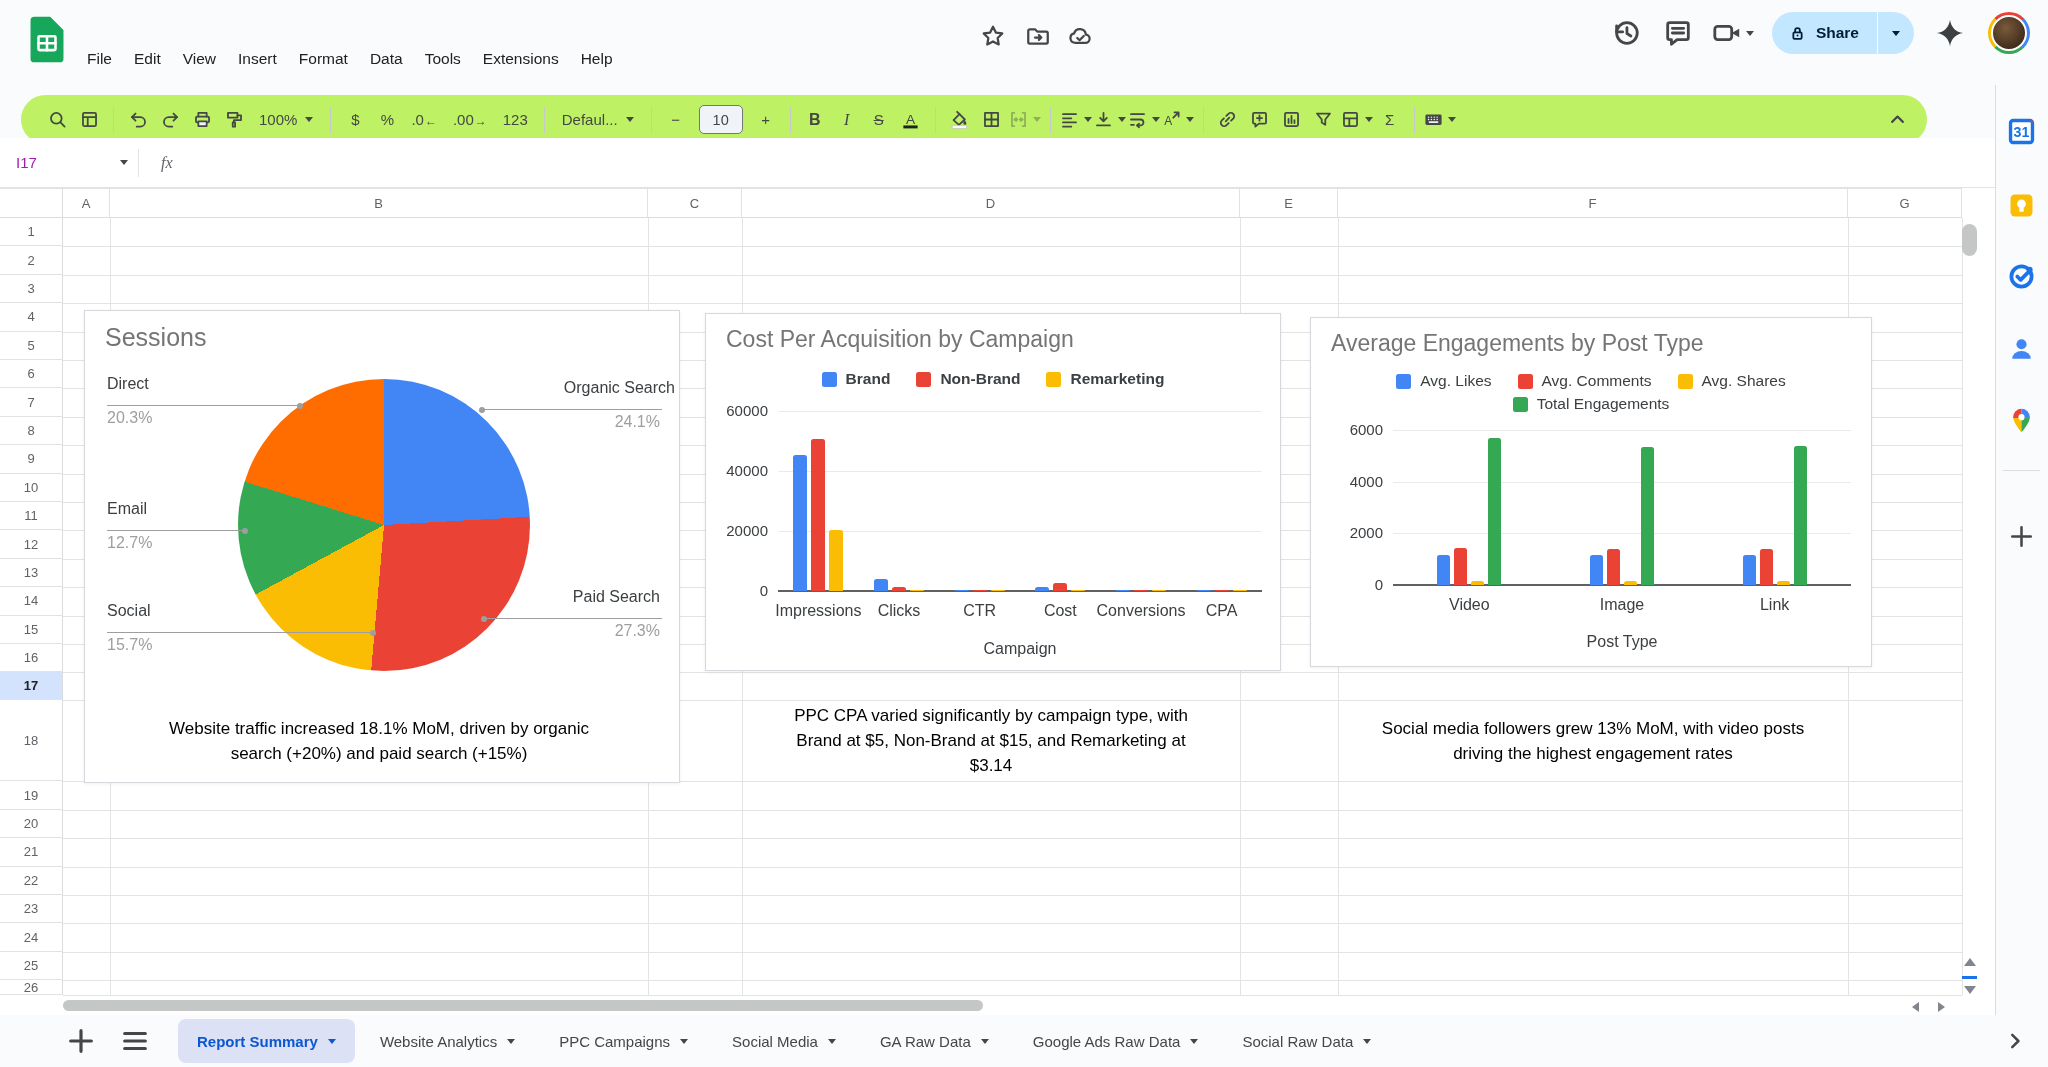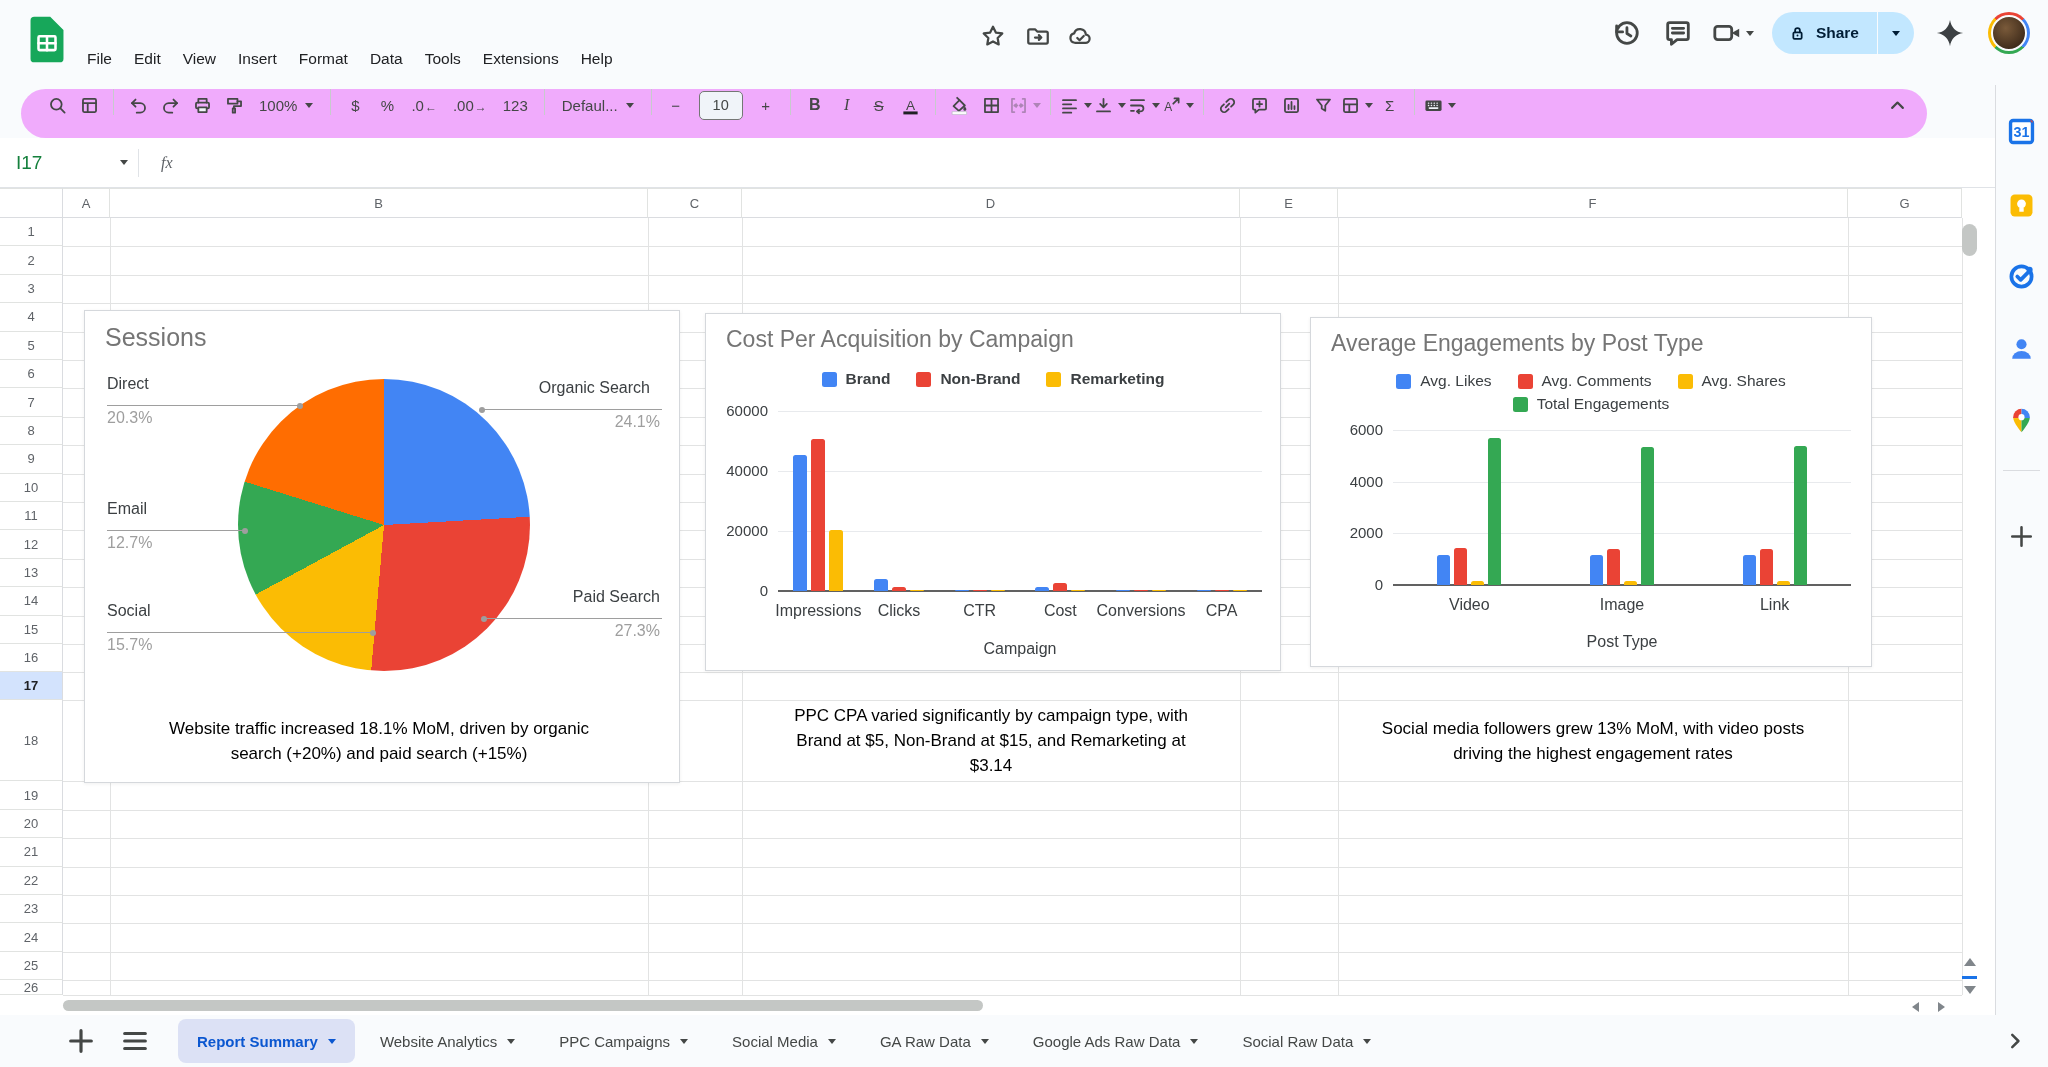--- a/index.html
+++ b/index.html
@@ -21,40 +21,40 @@
   #share-main { display:flex; align-items:center; padding:0 18px 0 16px; height:100%; }
   #share-label { font-size:15.5px; font-weight:600; color:#001d35; margin-left:9px; }
   #share-divider { width:1px; height:42px; background:#f9fbfd; }
   #share-caret { padding:0 14px; height:100%; display:flex; align-items:center; }
   #share-caret .caret { border-top-color:#001d35; }
   #avatar { width:42px; height:42px; border-radius:50%; margin-left:12px;
     background:conic-gradient(from 315deg, #ea4335 0 90deg, #4285f4 90deg 180deg, #34a853 180deg 270deg, #fbbc04 270deg 360deg); position:relative; }
   #avatar::after { content:""; position:absolute; inset:3px; border-radius:50%; background:radial-gradient(circle at 40% 35%, #7a5a3a, #2b1c10); border:2px solid #f9fbfd; }
 
   
-  #toolbar { left:21px; top:89px; width:1906px; height:49px; background:#f0abfc; border-radius:25px; display:flex; align-items:flex-start; padding:0 14px 0 20px; }
+  #toolbar { left:21px; top:95px; width:1906px; height:49px; background:#bef264; border-radius:25px; display:flex; align-items:center; padding:0 14px 0 20px; }
   .t-item { display:flex; align-items:center; justify-content:center; height:32px; min-width:30px; border-radius:6px; color:#444746; cursor:pointer; margin:0 1px; }
   .t-item .ic { width:19px; height:19px; display:block; }
   .t-div { width:1px; height:26px; background:#c7cacd; margin:0 8px; }
   .t-text { font-size:15px; font-weight:500; padding:0 7px; white-space:nowrap; }
   .t-text.b { font-weight:700; font-size:16px; }
   .t-text.i { font-style:italic; font-size:16px; font-family:"Liberation Serif", serif; }
   .t-text.s { text-decoration:line-through; font-size:15px; }
   .t-dd { padding:0 8px; font-size:15px; font-weight:500; }
   .t-dd .lbl { margin-right:8px; white-space:nowrap; }
   .t-box { width:44px; height:29px; border:1.5px solid #747775; border-radius:5px; background:#f0f4f9; font-size:14.5px; font-weight:500; color:#444746; display:flex; align-items:center; justify-content:center; margin:0 6px; }
   .t-item.dis { opacity:.38; }
   .t-caret { margin-left:5px; }
   #collapse-btn { margin-left:auto; }
   .dec .sub { font-size:12px; margin-left:1px; }
 
   
   #formulabar { left:0; top:138px; width:1995px; height:50px; background:#fff; border-bottom:1px solid #e0e3e7; display:flex; align-items:center; }
   #namebox { width:128px; display:flex; align-items:center; padding-left:16px; }
-  #cell-ref { font-size:19px; color:#15803d; flex:1; }
+  #cell-ref { font-size:15px; color:#a21caf; flex:1; }
   #fbar-div { width:1px; height:28px; background:#e0e3e7; margin:0 10px; }
   #fx { font-family:"Liberation Serif", serif; font-style:italic; font-size:16px; color:#5f6368; margin-left:12px; }
 
   
   #grid-bg { left:0; top:188px; width:1995px; height:827px; background:#fff; }
   .colhead { top:188px; height:30px; background:#fff; border-right:1px solid #e1e3e1; border-bottom:1px solid #dadce0; border-top:1px solid #e1e3e1; display:flex; align-items:center; justify-content:center; font-size:13px; color:#5f6368; }
   #corner { left:0; top:188px; width:63px; height:30px; background:#fff; border-right:1px solid #dadce0; border-bottom:1px solid #dadce0; border-top:1px solid #e1e3e1; }
   .rowhead { left:0; width:63px; background:#fff; border-right:1px solid #dadce0; border-bottom:1px solid #e1e3e1; display:flex; align-items:center; justify-content:center; font-size:13px; color:#5f6368; }
   .rowhead.sel { background:#d3e3fd; color:#202124; font-weight:700; }
   .gridline-v { top:218px; height:777px; width:1px; background:#e2e3e3; }
@@ -500,21 +500,21 @@
     <div class="abs gridline-h" style="top: 951.8px;"></div>
     <div class="abs rowhead" style="top: 951.8px; height: 28.4px; text-align: center;">25</div>
     <div class="abs gridline-h" style="top: 980.2px;"></div>
     <div class="abs rowhead" style="top: 980.2px; height: 14.8px;">26</div>
     <div class="abs gridline-h" style="top: 995px;"></div>
   </div>
 
 <div class="abs chartbox" id="chart1" style="left:84px;top:310px;width:596px;height:473px">
     <div class="c-title" style="font-size: 25px;">Sessions</div>
     <div id="pie" style="position: absolute; left: 153px; top: 68px; width: 292px; height: 292px; border-radius: 50%; background: conic-gradient(rgb(66, 133, 244) 0deg, rgb(66, 133, 244) 86.76deg, rgb(234, 67, 53) 86.76deg, rgb(234, 67, 53) 185.04deg, rgb(251, 188, 4) 185.04deg, rgb(251, 188, 4) 241.56deg, rgb(52, 168, 83) 241.56deg, rgb(52, 168, 83) 287.28deg, rgb(255, 109, 1) 287.28deg, rgb(255, 109, 1) 360.36deg);"></div>
-    <div class="callout-label" style="right: 29px; top: 68px; margin-left: 12px;">Organic Search</div>
+    <div class="callout-label" style="right: 4px; top: 68px; margin-left: 12px;">Organic Search</div>
     <div class="callout-pct" style="right: 19px; top: 102px;">24.1%</div>
     <div class="callout-line" style="left: 397px; width: 180px; top: 98px;"></div>
     <div class="callout-dot" style="top: 98px; left: 394px;"></div>
     <div class="callout-label" style="right: 19px; top: 277px;">Paid Search</div>
     <div class="callout-pct" style="right: 19px; top: 311px;">27.3%</div>
     <div class="callout-line" style="left: 399px; width: 178px; top: 307px;"></div>
     <div class="callout-dot" style="top: 307px; left: 396px;"></div>
     <div class="callout-label" style="left: 22px; top: 291px;">Social</div>
     <div class="callout-pct" style="left: 22px; top: 325px;">15.7%</div>
     <div class="callout-line" style="left: 22px; width: 266px; top: 321px;"></div>

